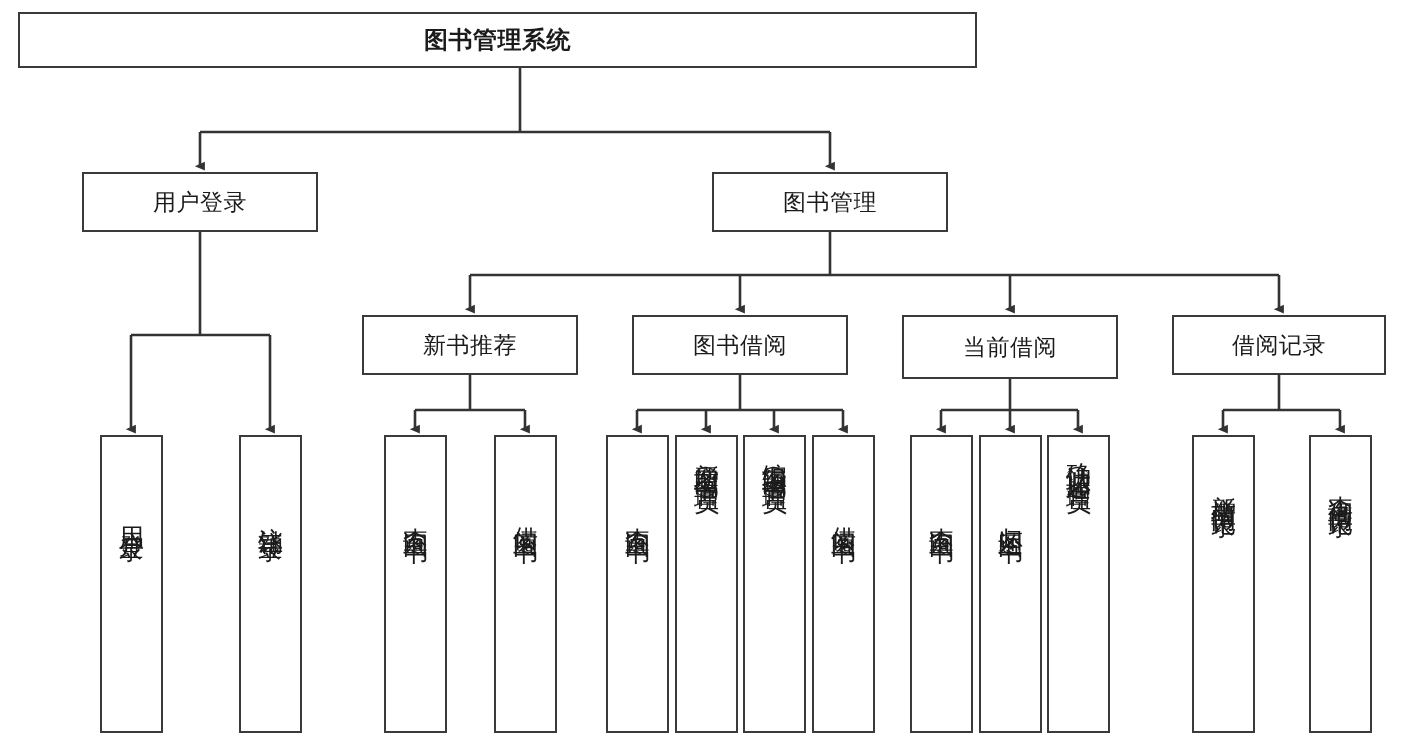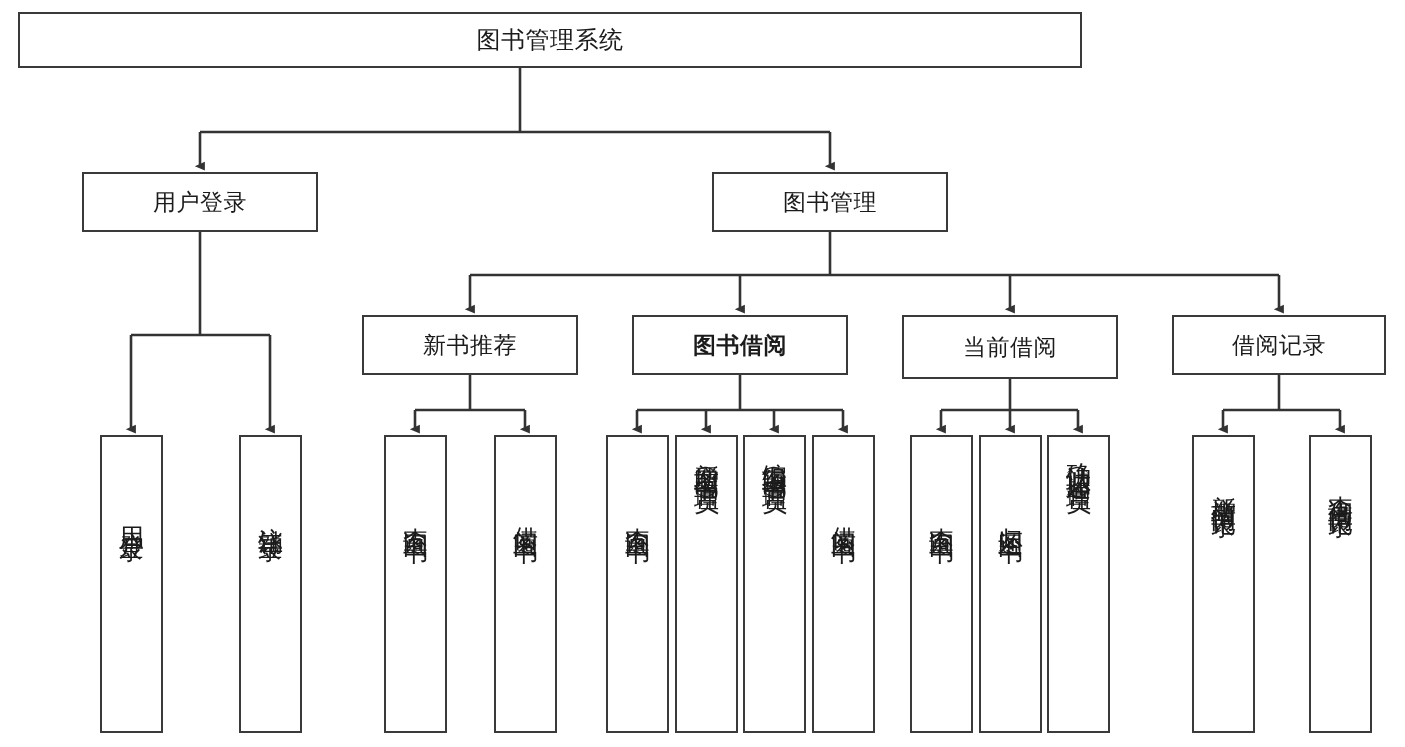--- a/index.html
+++ b/index.html
@@ -123,37 +123,37 @@
       <path d="M1010,410 L1010,429" marker-end="url(#arrow)"></path>
       <path d="M1078,410 L1078,429" marker-end="url(#arrow)"></path>
 
       <path d="M1279,375 L1279,410"></path>
       <path d="M1223,410 L1340,410"></path>
       <path d="M1223,410 L1223,429" marker-end="url(#arrow)"></path>
       <path d="M1340,410 L1340,429" marker-end="url(#arrow)"></path>
     </g>
   </svg>
 
-  <div class="node h-node" id="node-root" style="left:18px;top:12px;width:1064px;height:56px;">
+  <div class="node h-node" id="node-root" style="left:18px;top:12px;width:959px;height:56px;font-weight:bold;">
     <span class="node-label">图书管理系统</span>
   </div>
 
   <div class="node h-node" style="left:82px;top:172px;width:236px;height:60px;">
     <span class="node-label">用户登录</span>
   </div>
 
   <div class="node h-node" style="left:712px;top:172px;width:236px;height:60px;">
     <span class="node-label">图书管理</span>
   </div>
 
   <div class="node h-node" style="left:362px;top:315px;width:216px;height:60px;">
     <span class="node-label">新书推荐</span>
   </div>
 
-  <div class="node h-node" style="left:632px;top:315px;width:216px;height:60px;font-weight:bold;">
+  <div class="node h-node" style="left:632px;top:315px;width:216px;height:60px;">
     <span class="node-label">图书借阅</span>
   </div>
 
   <div class="node h-node" style="left:902px;top:315px;width:216px;height:64px;">
     <span class="node-label">当前借阅</span>
   </div>
 
   <div class="node h-node" style="left:1172px;top:315px;width:214px;height:60px;">
     <span class="node-label">借阅记录</span>
   </div>

